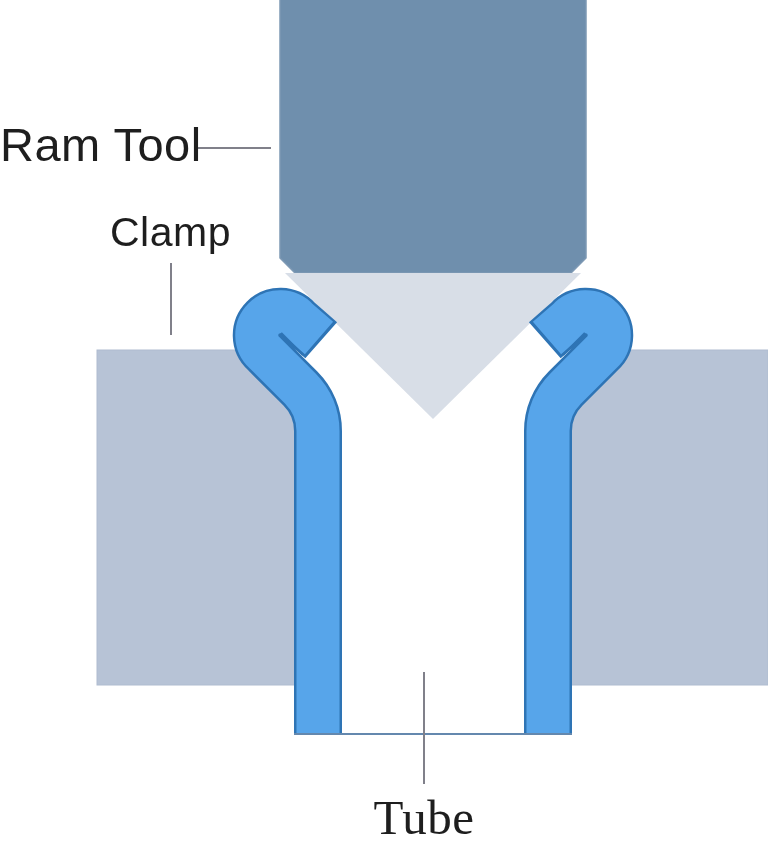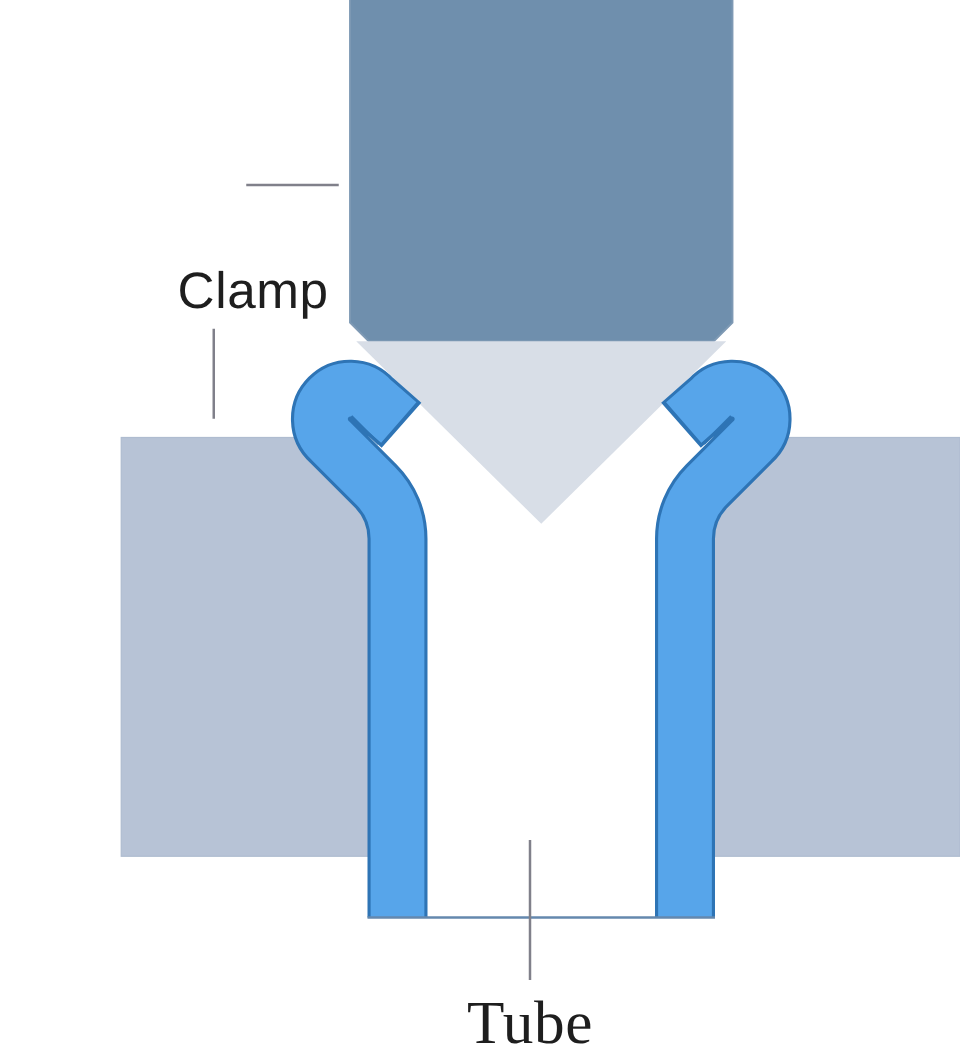--- a/index.html
+++ b/index.html
@@ -11,21 +11,21 @@
   .stage{position:absolute;left:0;top:0;width:768px;height:842px;}
   svg{position:absolute;left:0;top:0;display:block;}
   .lbl{
     position:absolute;
     color:#1e1e1e;
     line-height:1.0;
     white-space:nowrap;
     letter-spacing:0.5px;
   }
   .lbl-ram{left:0;top:121px;width:183px;font-size:47px;text-align:right;}
-  .lbl-clamp{left:0;top:212px;width:231px;font-size:41px;text-align:right;margin-left:32px;}
+  .lbl-clamp{left:0;top:212px;width:231px;font-size:41px;text-align:right;}
   .lbl-tube{left:354px;top:793px;width:140px;font-size:49px;text-align:center;font-family:Liberation Serif, serif;}
 </style>
 </head>
 <body>
 
 <div class="stage">
 
   <svg width="768" height="842" viewBox="0 0 768 842">
 
     <rect x="97" y="350" width="198" height="335" stroke-width="1" fill="#B7C3D6" stroke="#AFBCD0"></rect>
@@ -44,17 +44,18 @@
     <line x1="281" y1="333" x2="303" y2="355" stroke-width="2.4" stroke="#2E74B5"></line>
     <line x1="585" y1="333" x2="563" y2="355" stroke-width="2.4" stroke="#2E74B5"></line>
 
     <line x1="294" y1="734" x2="572" y2="734" stroke-width="2" stroke="#6488AE"></line>
 
     <line x1="197" y1="148" x2="271" y2="148" stroke-width="2" stroke="#80808A"></line>
     <line x1="171" y1="263" x2="171" y2="335" stroke-width="2" stroke="#80808A"></line>
     <line x1="424" y1="672" x2="424" y2="784" stroke-width="2" stroke="#80808A"></line>
   </svg>
 
+  <div class="lbl lbl-ram">Ram Tool</div>
 
   <div class="lbl lbl-clamp">Clamp</div>
 
   <div class="lbl lbl-tube">Tube</div>
 </div>
 
 </body></html>

